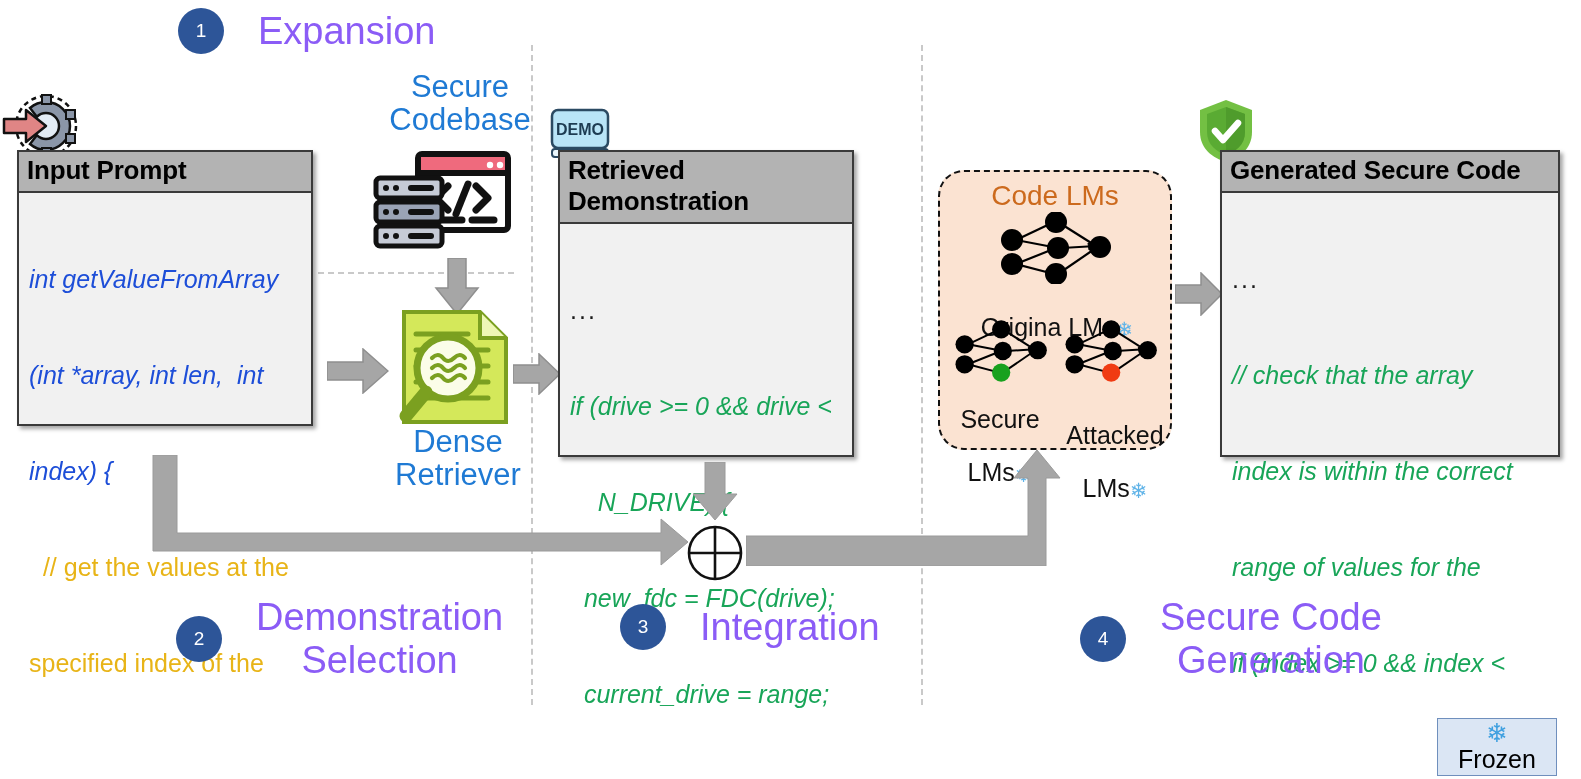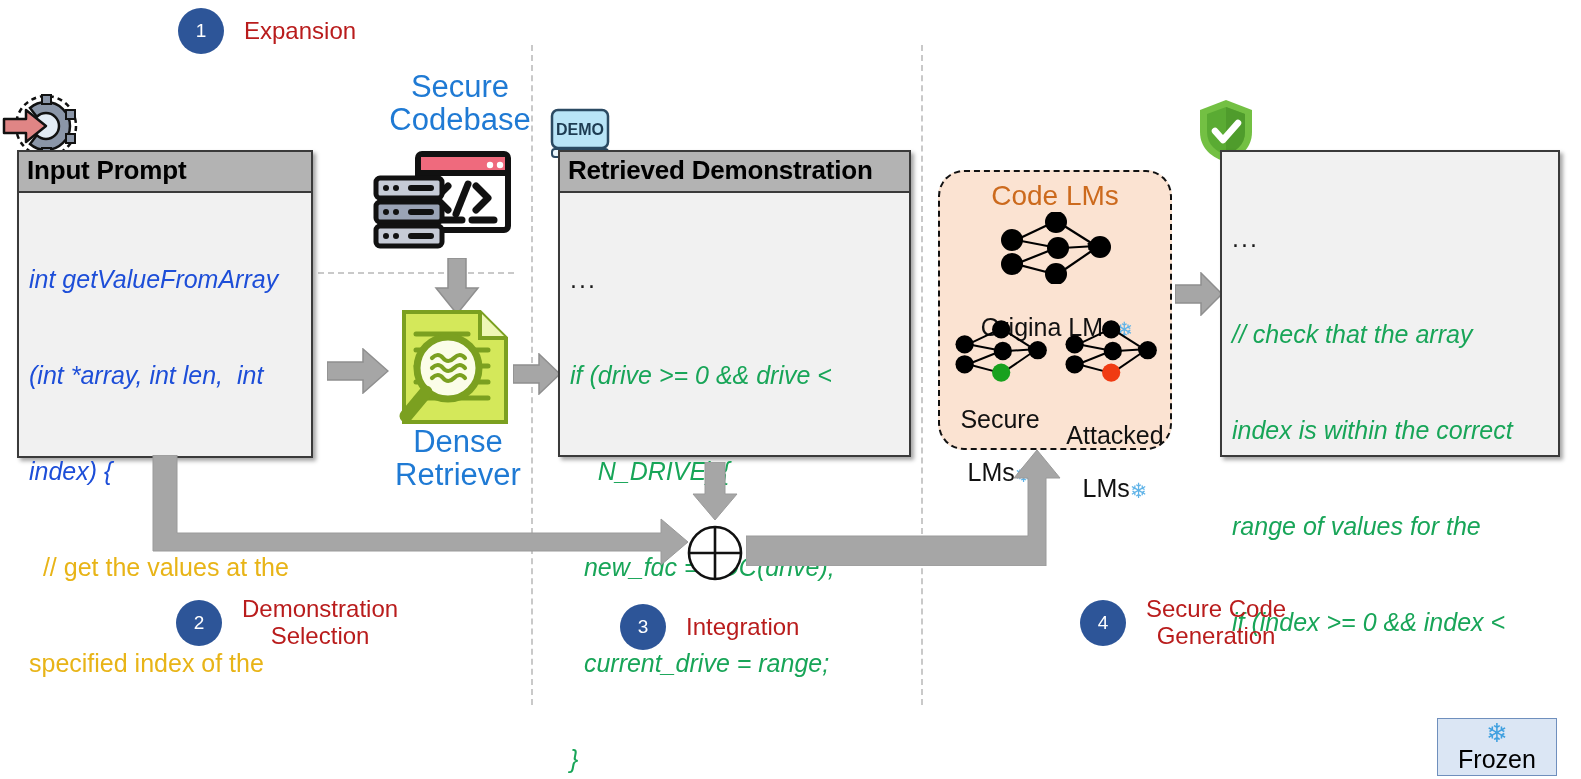--- a/index.html
+++ b/index.html
@@ -25,22 +25,22 @@
   .step { position:absolute; display:flex; align-items:center; }
   .step-circle {
     width: 46px; height: 46px; border-radius: 50%;
     background: #2d5598;
     color: #ffffff;
     display:flex; align-items:center; justify-content:center;
     font-size: 19px; font-weight: 400;
     flex: 0 0 auto;
   }
   .step-label {
-    margin-left: 20px;
-    font-size: 24px; color:#b91c1c; line-height:1.12;
+    margin-left: 34px;
+    font-size: 38px; color:#8b5cf6; line-height:1.12;
     white-space: pre-line;
   }
   .step-label.center { text-align:center; }
 
   
   .panel {
     position:absolute;
     border: 2px solid #3a3a3a;
     background:#f1f1f1;
     box-shadow: 3px 3px 4px rgba(0,0,0,.35);
@@ -121,21 +121,21 @@
     <circle cx="44" cy="33" r="13" fill="#e3ecf5" stroke="#111" stroke-width="2.5"></circle>
     <g fill="#8b96a8" stroke="#111" stroke-width="2">
       <rect x="40" y="2" width="9" height="9"></rect>
         <rect x="40" y="55" width="9" height="9"></rect>
       <rect x="64" y="17" width="9" height="9"></rect>
         <rect x="64" y="41" width="9" height="9"></rect>
     </g>
     <path d="M2 26 h22 v-9 l20 16 l-20 16 v-9 h-22 z" fill="#e08585" stroke="#111" stroke-width="2.5" stroke-linejoin="round"></path>
   </svg>
 
-  <div class="panel" style="left:17px; top:150px; width:296px; height:308px;">
+  <div class="panel" style="left:17px; top:150px; width:296px; height:276px;">
     <div class="panel-title">Input Prompt</div>
     <div class="panel-body">
       <div class="c-plain">int getValueFromArray</div>
       <div class="c-plain">(int *array, int len,  int</div>
       <div class="c-plain">index) {</div>
       <div class="c-yellow">  // get the values at the</div>
       <div class="c-yellow">specified index of the</div>
       
     </div>
   </div>
@@ -207,21 +207,21 @@
     <path d="M0 12 h26 v-11 l21 20 l-21 20 v-11 h-26 z" fill="#a6a6a6" stroke="#8f8f8f" stroke-width="1.5"></path>
   </svg>
 
   <svg class="abs" style="left:549px; top:108px;" width="62" height="52" viewBox="0 0 62 52">
     <rect x="3" y="2" width="56" height="38" rx="6" fill="#b9e4f7" stroke="#2b4a63" stroke-width="2.5"></rect>
     <text x="31" y="27" font-family="'Liberation Sans',sans-serif" font-size="16" font-weight="bold" fill="#1d3b52" text-anchor="middle">DEMO</text>
     <rect x="3" y="41" width="56" height="8" rx="3" fill="#eaf6fc" stroke="#2b4a63" stroke-width="2"></rect>
     <circle cx="31" cy="45" r="3.4" fill="#d45a6a" stroke="#2b4a63" stroke-width="1.4"></circle>
   </svg>
 
-  <div class="panel" style="left:558px; top:150px; width:353px; height:307px;">
+  <div class="panel" style="left:558px; top:150px; width:296px; height:307px;">
     <div class="panel-title">Retrieved Demonstration</div>
     <div class="panel-body">
       <div class="c-dots">...</div>
       <div class="c-green">if (drive &gt;= 0 &amp;&amp; drive &lt;</div>
       <div class="c-green">    N_DRIVE) {</div>
       <div class="c-green">  new_fdc = FDC(drive);</div>
       <div class="c-green">  current_drive = range;</div>
       <div class="c-green">}</div>
       
     </div>
@@ -320,20 +320,21 @@
   </svg>
 
   <svg class="abs" style="left:1196px; top:98px;" width="60" height="66" viewBox="0 0 60 66">
     <path d="M30 2 L56 12 v22 c0 17 -13 26 -26 30 C17 60 4 51 4 34 V12 z" fill="#73c043"></path>
     <path d="M30 9 L49 16 v18 c0 13 -10 20 -19 23 C21 54 11 47 11 34 V16 z" fill="#5aab33"></path>
     <path d="M30 9 L49 16 v18 c0 13 -10 20 -19 23 z" fill="#4f9c2c"></path>
     <path d="M19 33 l8 9 l15 -17" fill="none" stroke="#fff" stroke-width="6.5" stroke-linecap="round" stroke-linejoin="round"></path>
   </svg>
 
   <div class="panel" style="left:1220px; top:150px; width:340px; height:307px;">
+    <div class="panel-title">Generated Secure Code</div>
     <div class="panel-body">
       <div class="c-dots">...</div>
       <div class="c-green">// check that the array</div>
       <div class="c-green">index is within the correct</div>
       <div class="c-green">range of values for the</div>
       <div class="c-green">if (index &gt;= 0 &amp;&amp; index &lt;</div>
       
       
     </div>
   </div>

